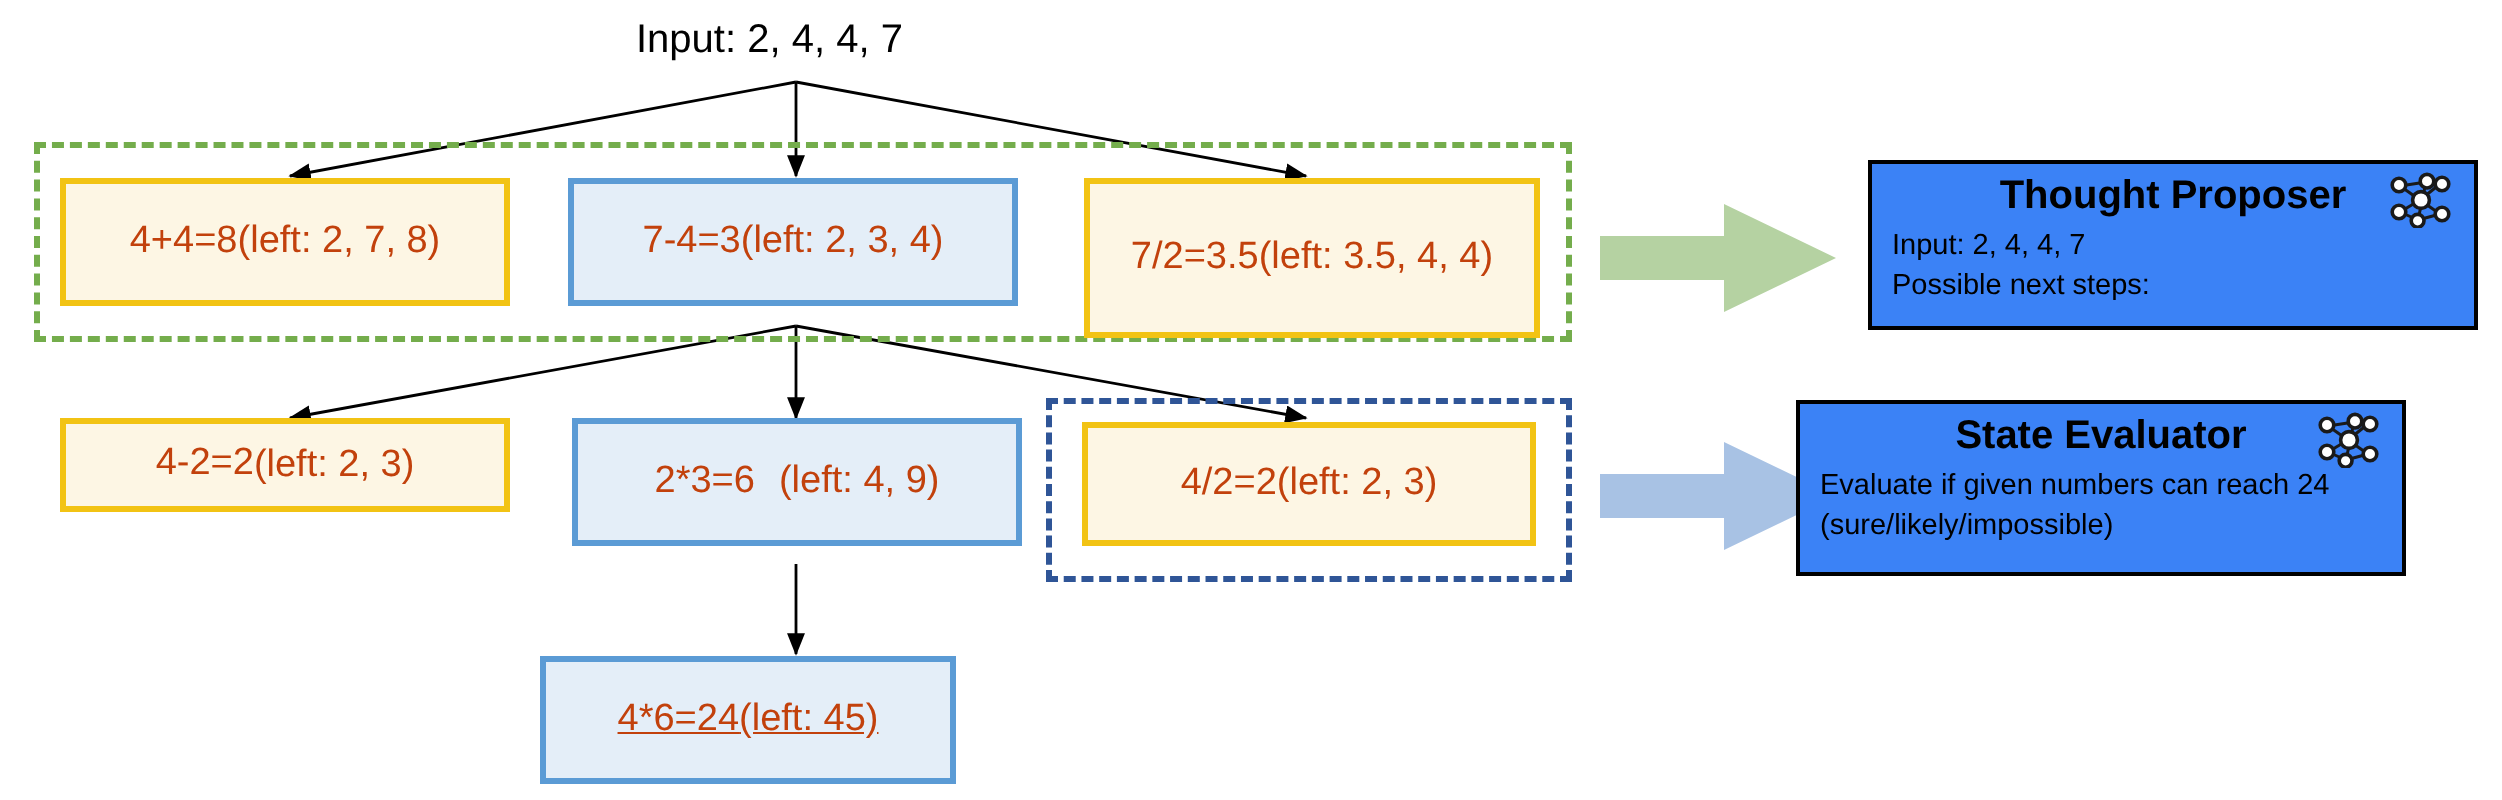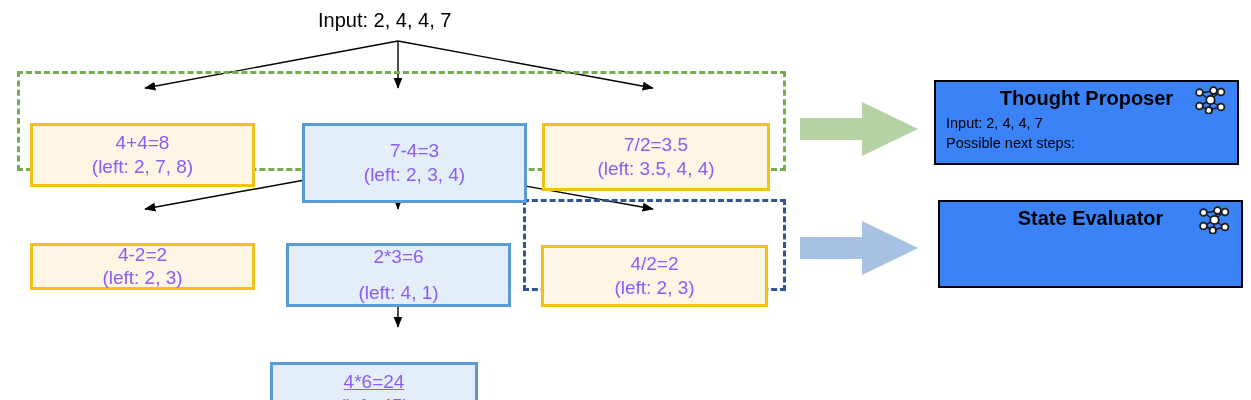--- a/index.html
+++ b/index.html
@@ -25,28 +25,27 @@
     width: 1251px;
     height: 400px;
     pointer-events: none;
   }
   .node-box {
     position: absolute;
     box-sizing: border-box;
     border-width: 3px;
     border-style: solid;
     display: flex;
-    flex-direction: column;
+    flex-direction: row;
     align-items: center;
     justify-content: center;
     line-height: 1.18;
     font-size: 19px;
-    color: #8b5cf6;
+    color: #c2410c;
     white-space: nowrap;
-    margin-top: 34px;
   }
   .node-box .line2 { margin-top: 1px; }
   .node-yellow {
     background: #fdf6e4;
     border-color: #f2c314;
   }
   .node-blue {
     background: #e4eef8;
     border-color: #5b9bd5;
   }
@@ -129,38 +128,38 @@
 
   <div class="dash-group dash-green" style="left:17px; top:71px; width:769px; height:100px;"></div>
 
   <div class="dash-group dash-blue" style="left:523px; top:199px; width:263px; height:92px;"></div>
 
   <div class="node-box node-yellow" style="left:30px; top:89px; width:225px; height:64px;">
     <div>4+4=8</div>
     <div class="line2">(left: 2, 7, 8)</div>
   </div>
 
-  <div class="node-box node-blue" style="left:302px; top:89px; width:225px; height:80px;">
+  <div class="node-box node-blue" style="left:284px; top:89px; width:225px; height:64px;">
     <div>7-4=3</div>
     <div class="line2">(left: 2, 3, 4)</div>
   </div>
 
-  <div class="node-box node-yellow" style="left:542px; top:89px; width:228px; height:68px;">
+  <div class="node-box node-yellow" style="left:542px; top:89px; width:228px; height:80px;">
     <div>7/2=3.5</div>
     <div class="line2">(left: 3.5, 4, 4)</div>
   </div>
 
   <div class="node-box node-yellow" style="left:30px; top:209px; width:225px; height:47px;">
     <div>4-2=2</div>
     <div class="line2">(left: 2, 3)</div>
   </div>
 
   <div class="node-box node-blue" style="left:286px; top:209px; width:225px; height:64px;gap:12px;">
     <div>2*3=6</div>
-    <div class="line2">(left: 4, 1)</div>
+    <div class="line2">(left: 4, 9)</div>
   </div>
 
   <div class="node-box node-yellow" style="left:541px; top:211px; width:227px; height:62px;text-align:right;">
     <div>4/2=2</div>
     <div class="line2">(left: 2, 3)</div>
   </div>
 
   <div class="node-box node-blue" style="left:270px; top:328px; width:208px; height:64px;text-decoration:underline;">
     <div>4*6=24</div>
     <div class="line2">(left: 45)</div>
@@ -199,21 +198,21 @@
           <circle cx="28" cy="21" r="3.4"></circle>
         </g>
       </svg>
     </div>
     <div class="panel-body">
       <div>Input: 2, 4, 4, 7</div>
       <div>Possible next steps:</div>
     </div>
   </div>
 
-  <div class="panel" style="left:938px; top:200px; width:305px; height:88px;">
+  <div class="panel" style="left:898px; top:200px; width:305px; height:88px;">
     <div class="panel-head">
       <span>State Evaluator</span>
       <svg class="panel-icon" viewBox="0 0 34 28">
         <g stroke="#1a1a1a" stroke-width="1.5" fill="none">
           <line x1="7" y1="7" x2="17" y2="14"></line>
           <line x1="7" y1="20" x2="17" y2="14"></line>
           <line x1="17" y1="14" x2="27" y2="6"></line>
           <line x1="17" y1="14" x2="27" y2="21"></line>
           <line x1="7" y1="7" x2="20" y2="5"></line>
           <line x1="7" y1="20" x2="16" y2="24"></line>
@@ -225,15 +224,19 @@
           <circle cx="6.5" cy="6.5" r="3.4"></circle>
           <circle cx="6.5" cy="20" r="3.4"></circle>
           <circle cx="17.5" cy="14" r="4.2"></circle>
           <circle cx="20.5" cy="4.6" r="3.4"></circle>
           <circle cx="15.8" cy="24.4" r="3.2"></circle>
           <circle cx="28" cy="6" r="3.4"></circle>
           <circle cx="28" cy="21" r="3.4"></circle>
         </g>
       </svg>
     </div>
+    <div class="panel-body">
+      <div>Evaluate if given numbers can reach 24</div>
+      <div>(sure/likely/impossible)</div>
+    </div>
   </div>
 
 </div>
 
 </body></html>

